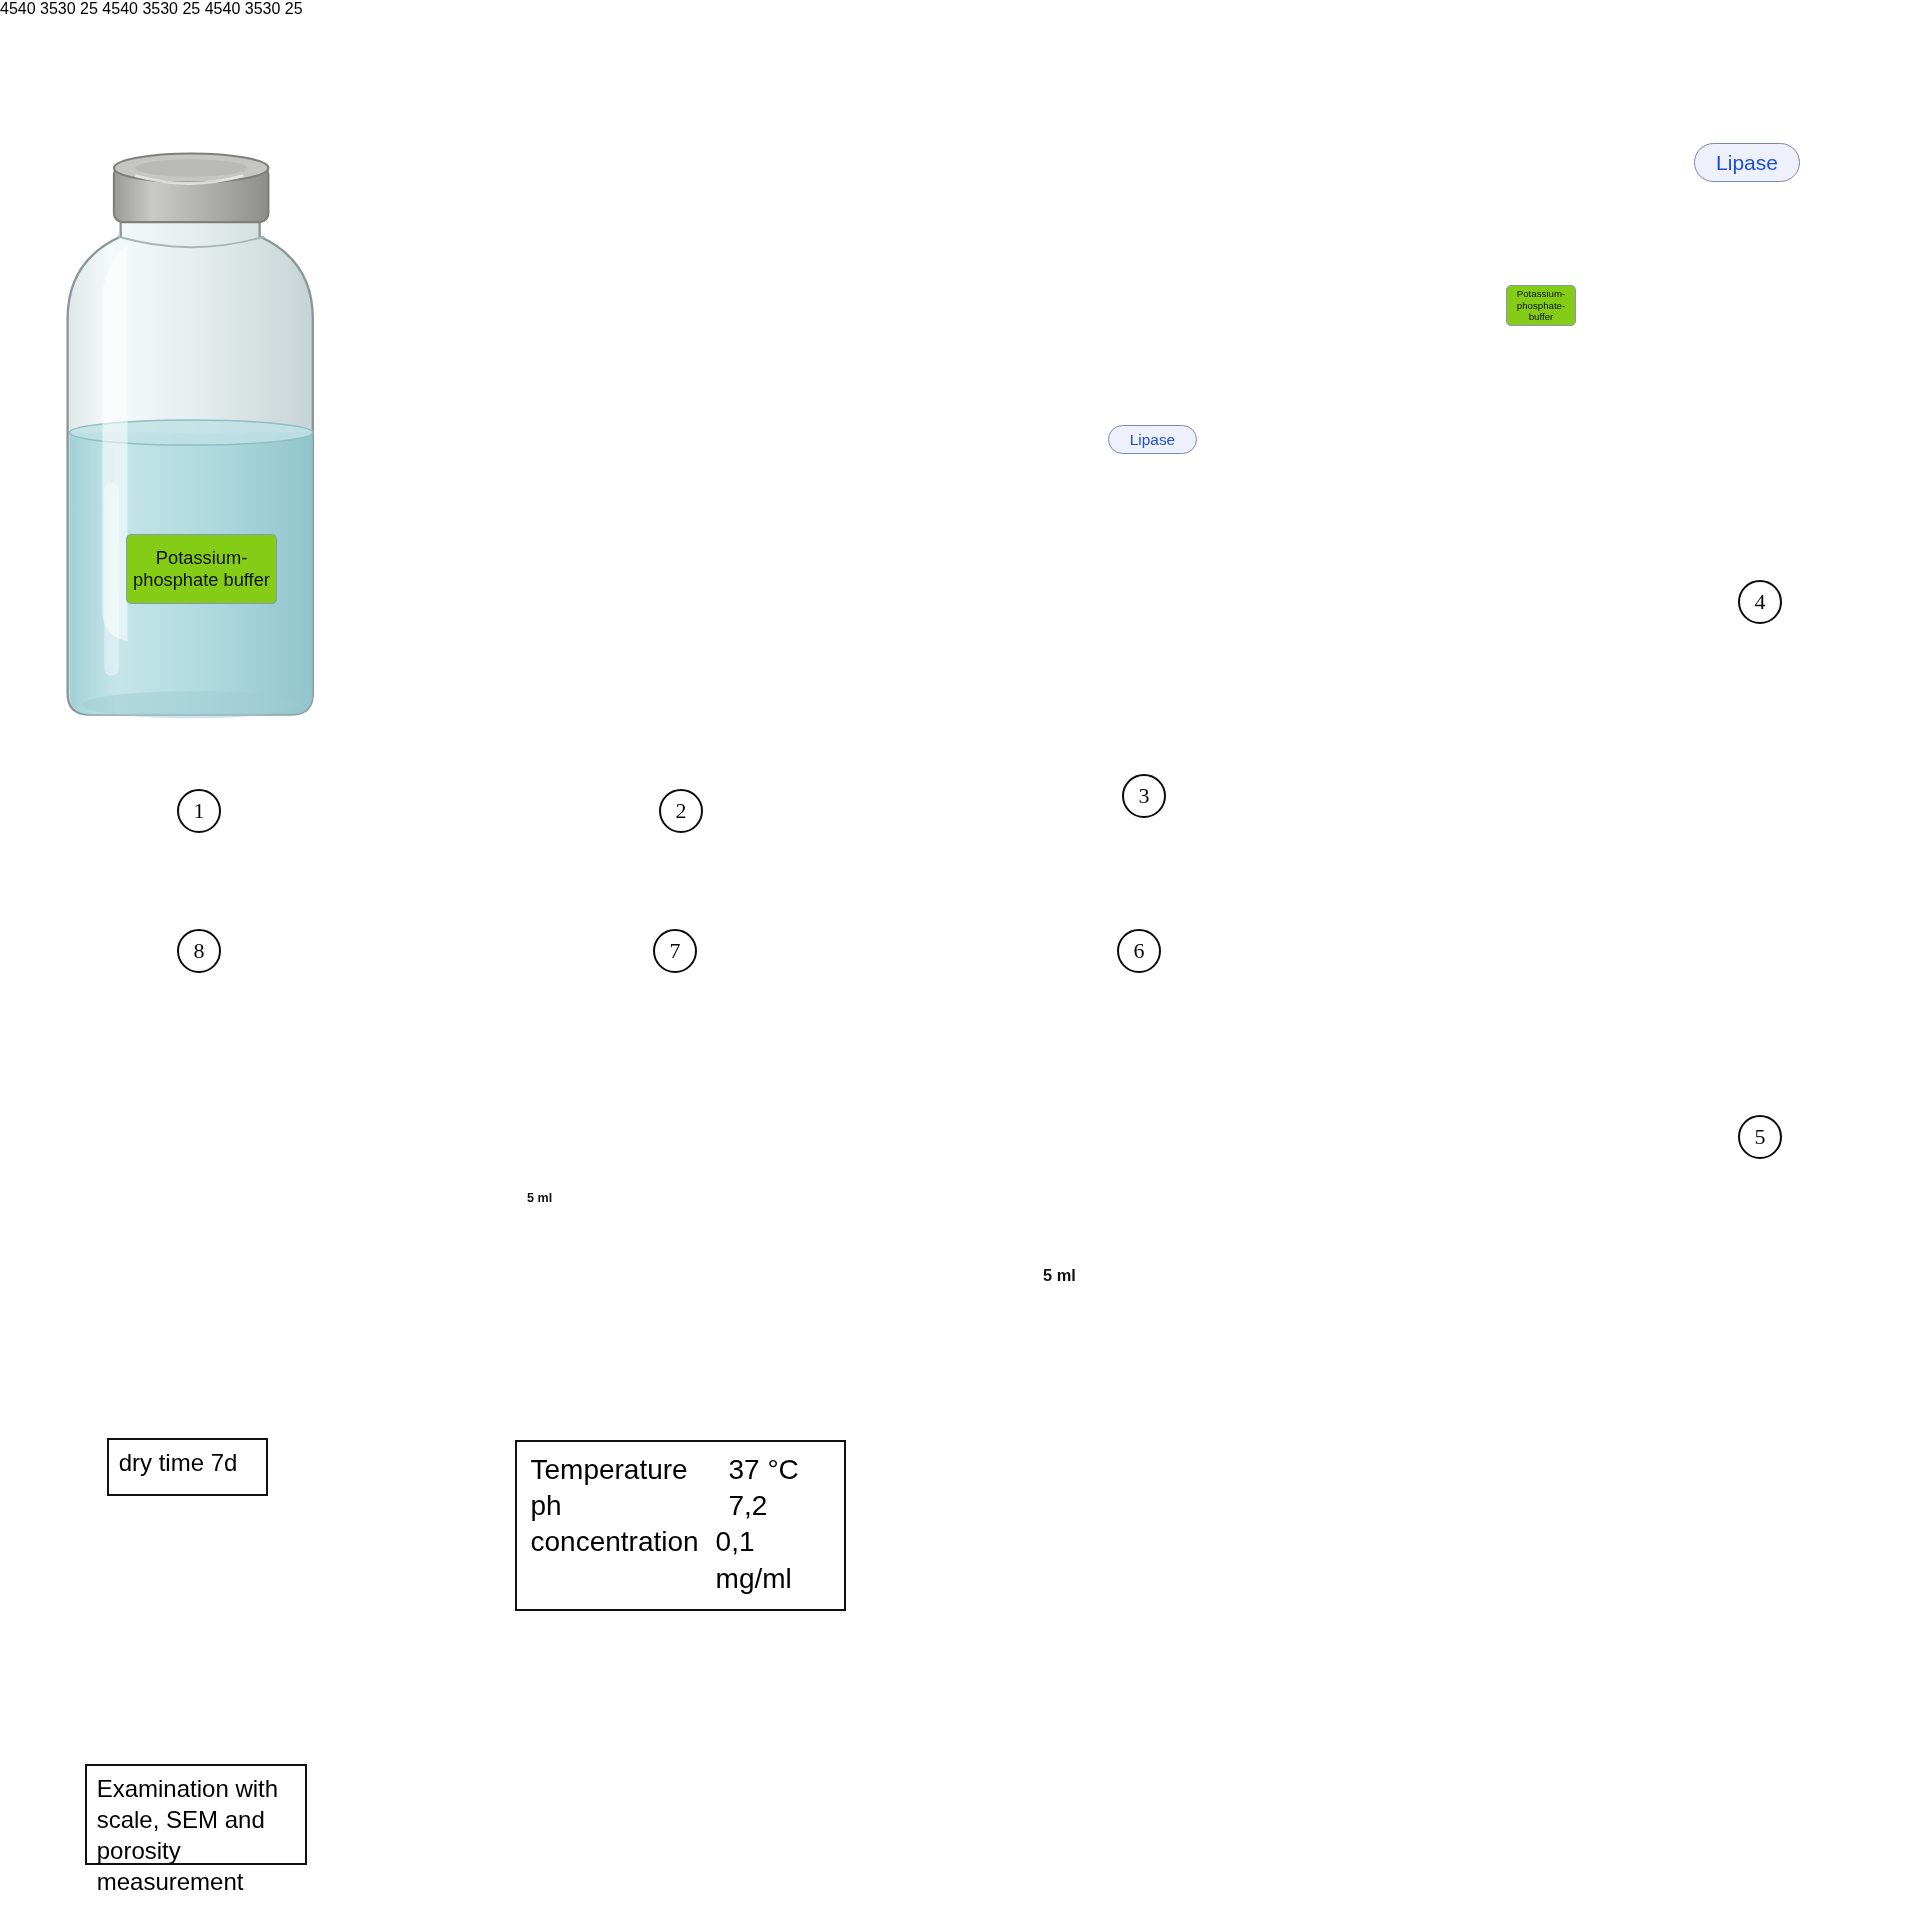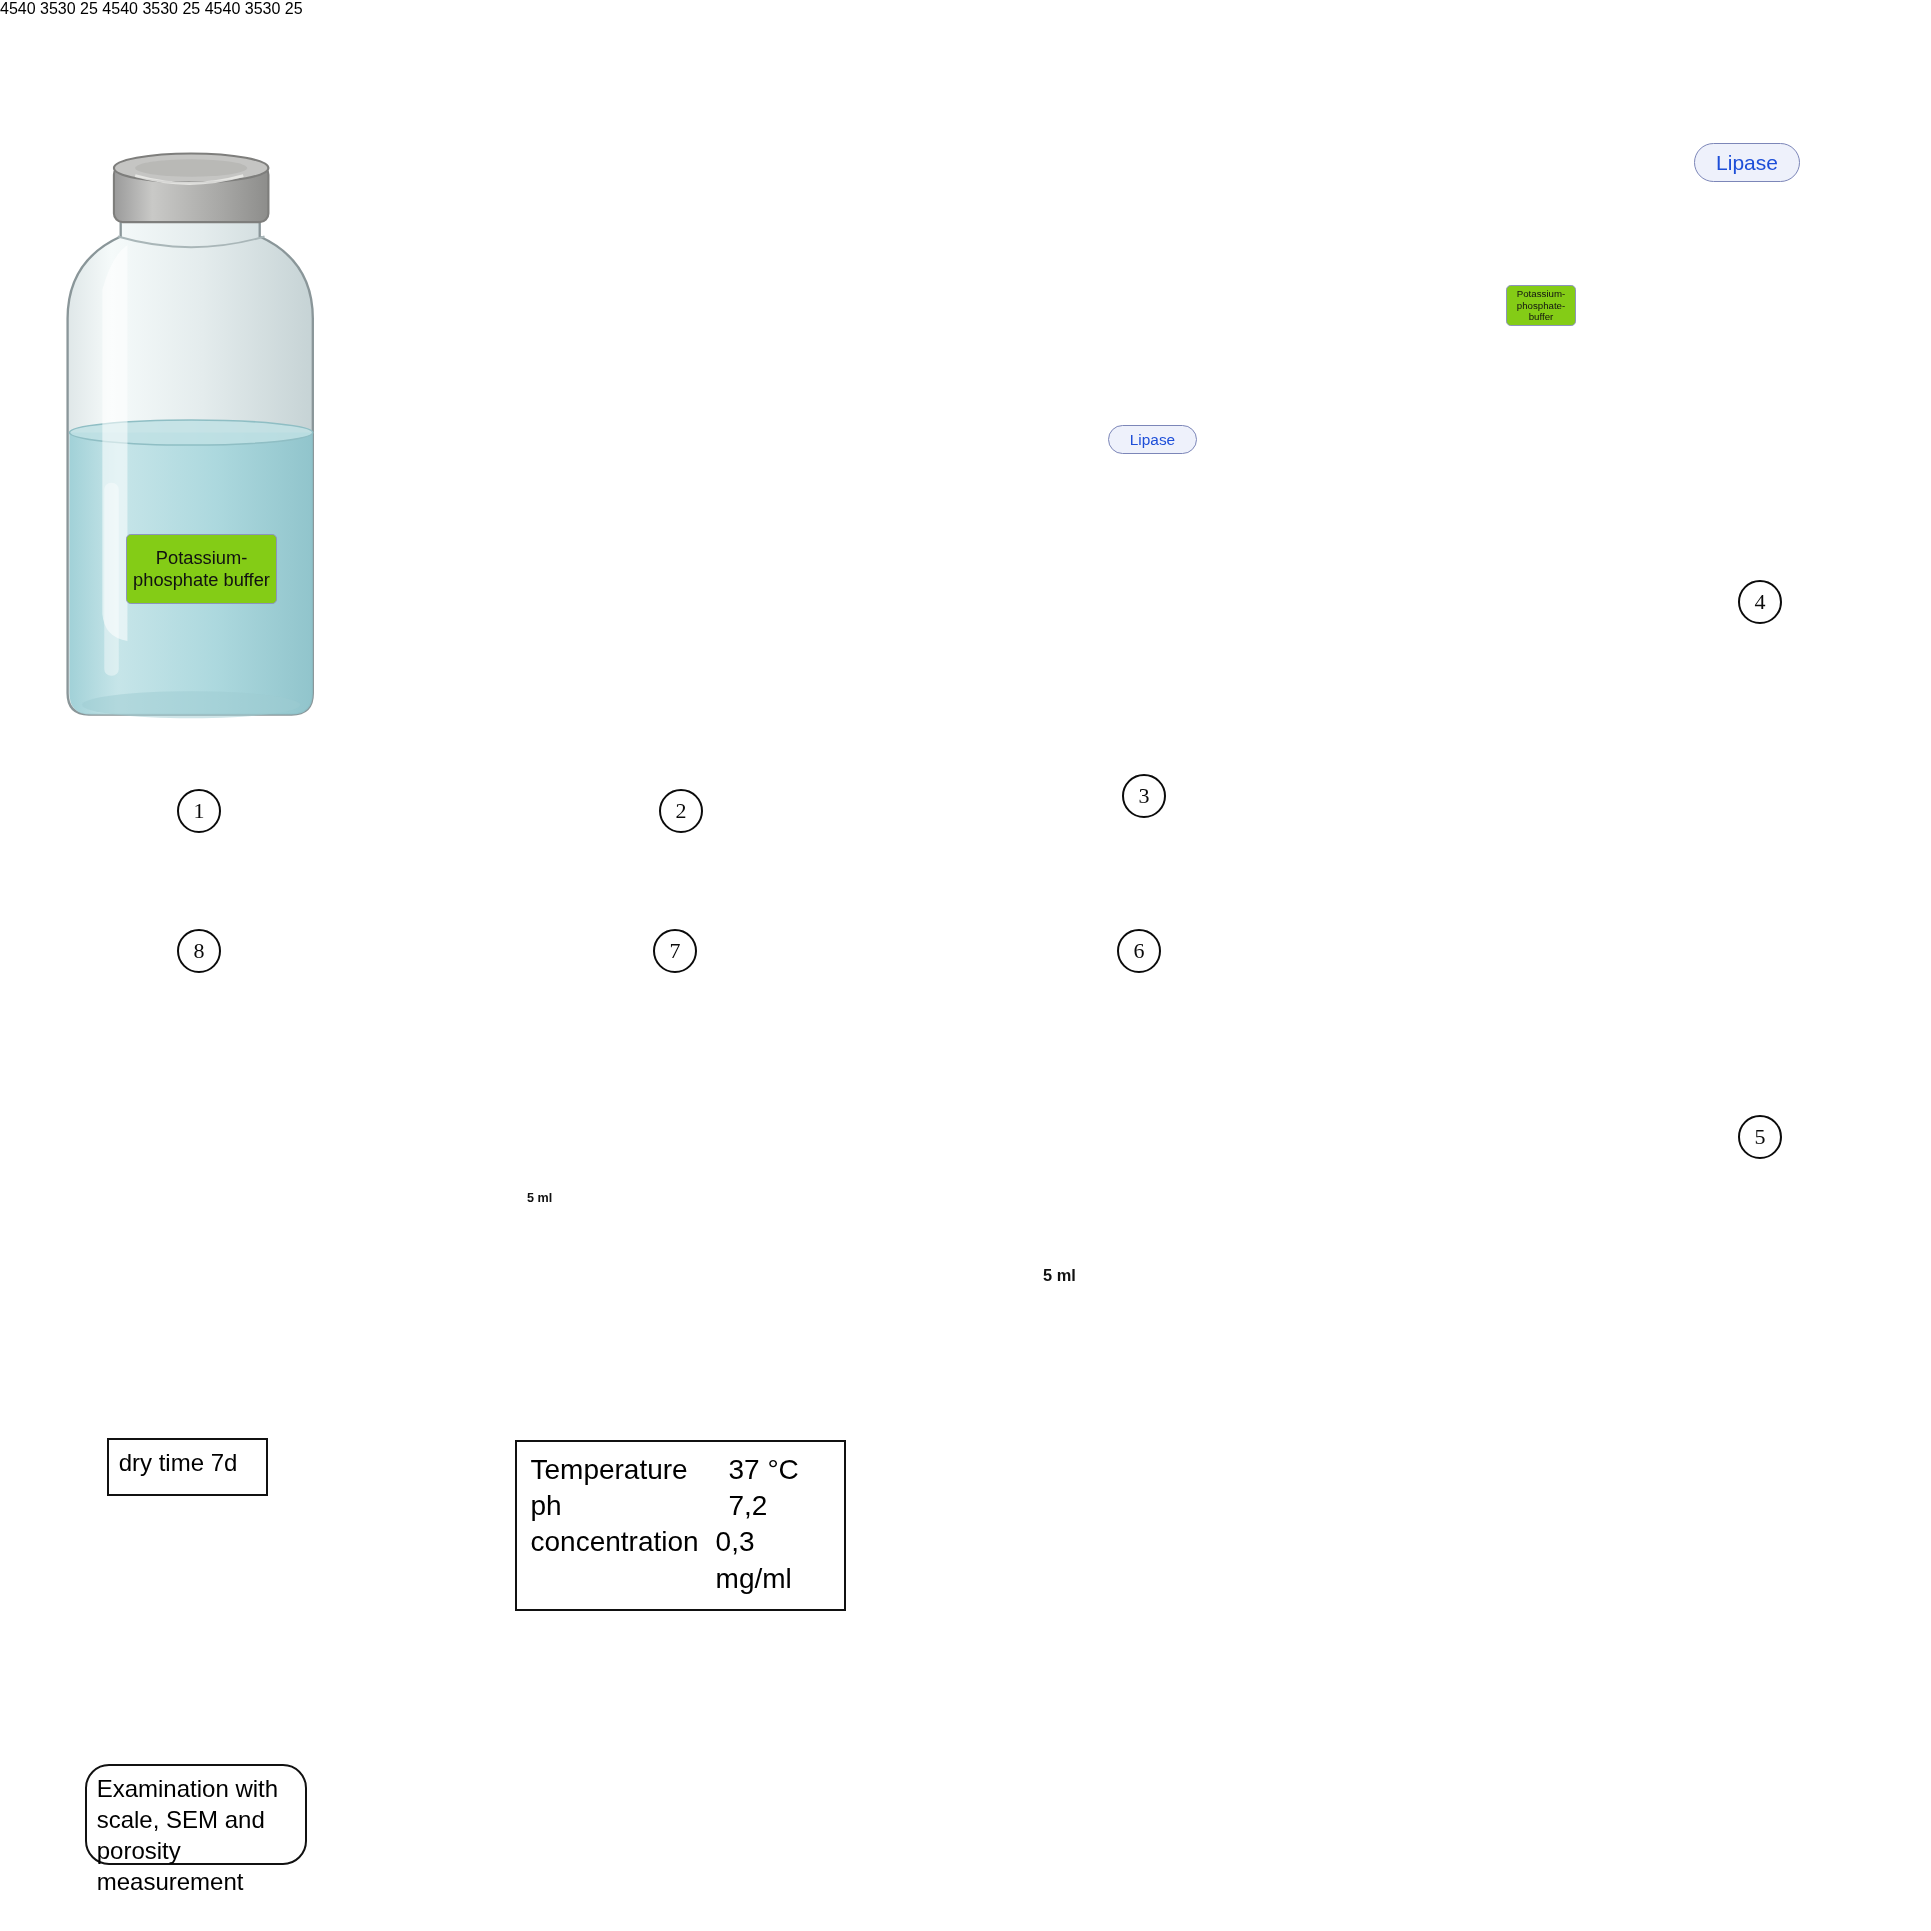--- a/index.html
+++ b/index.html
@@ -761,24 +761,24 @@
   <div class="param-row">
     <div class="param-key">Temperature</div>
     <div class="param-val">37 °C</div>
   </div>
   <div class="param-row">
     <div class="param-key">ph</div>
     <div class="param-val">7,2</div>
   </div>
   <div class="param-row">
     <div class="param-key">concentration</div>
-    <div class="param-val">0,3 mg/ml</div>
+    <div class="param-val">0,1 mg/ml</div>
   </div>
 </div>
 
 
-<div class="textbox" style="left:85px; top:1764px; width:222px; height:101px;border-radius:24px;">Examination with
+<div class="textbox" style="left:85px; top:1764px; width:222px; height:101px;">Examination with
 scale, SEM and
 porosity measurement</div>
 
 
 
 
 
 </body></html>

